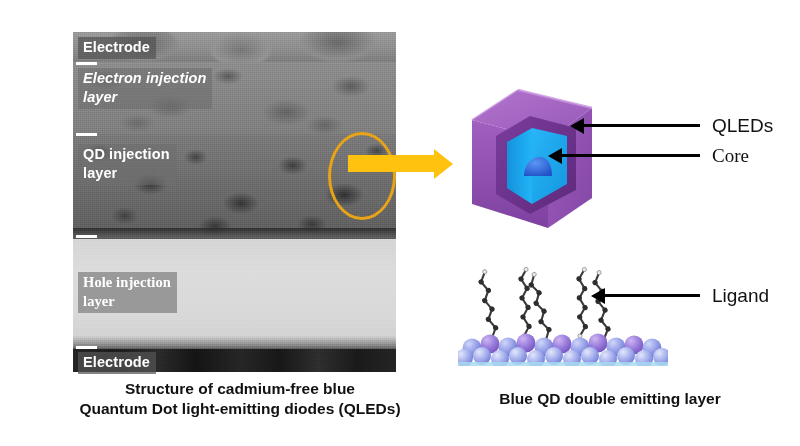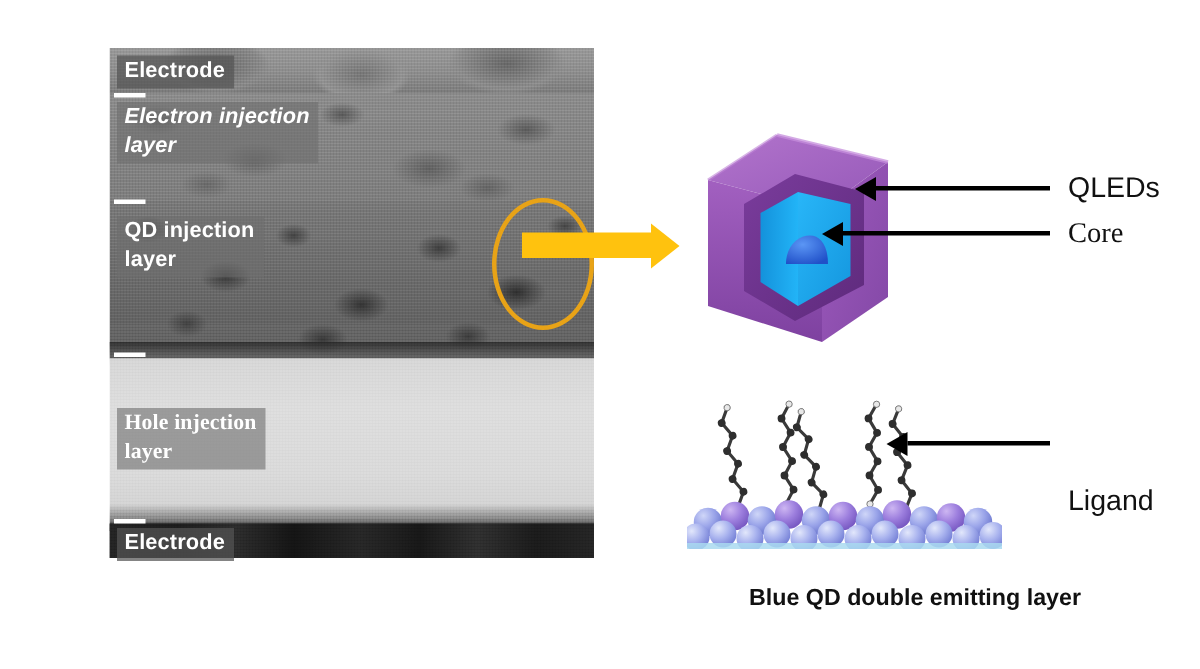--- a/index.html
+++ b/index.html
@@ -341,18 +341,20 @@
         <circle cx="204" cy="101" r="9" fill="url(#sphPale)"></circle>
       </g>
 
       <rect x="0" y="106" width="210" height="4" fill="#A9D9F0" opacity=".85"></rect>
     </svg>
   </div>
 
   <div>
     <div class="c-shaft" style="left:605px;top:294px;width:95px;"></div>
     <div class="c-head" style="left:591px;top:287.5px;"></div>
-    <div class="c-label" style="left:712px;top:286px;margin-top:39px;">Ligand</div>
-  </div>
-
+    <div class="c-label" style="left:712px;top:286px;">Ligand</div>
+  </div>
+
+  <div class="caption cap-left">Structure of cadmium-free blue
+Quantum Dot light-emitting diodes (QLEDs)</div>
   <div class="caption cap-right">Blue QD double emitting layer</div>
 
 </div>
 
 </body></html>

